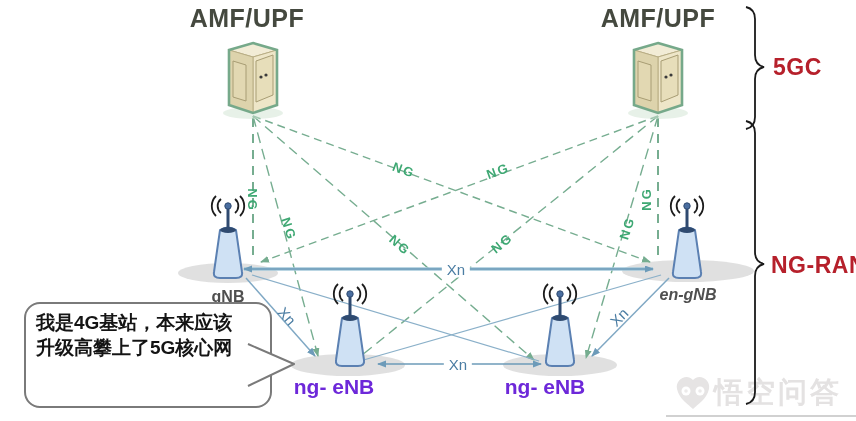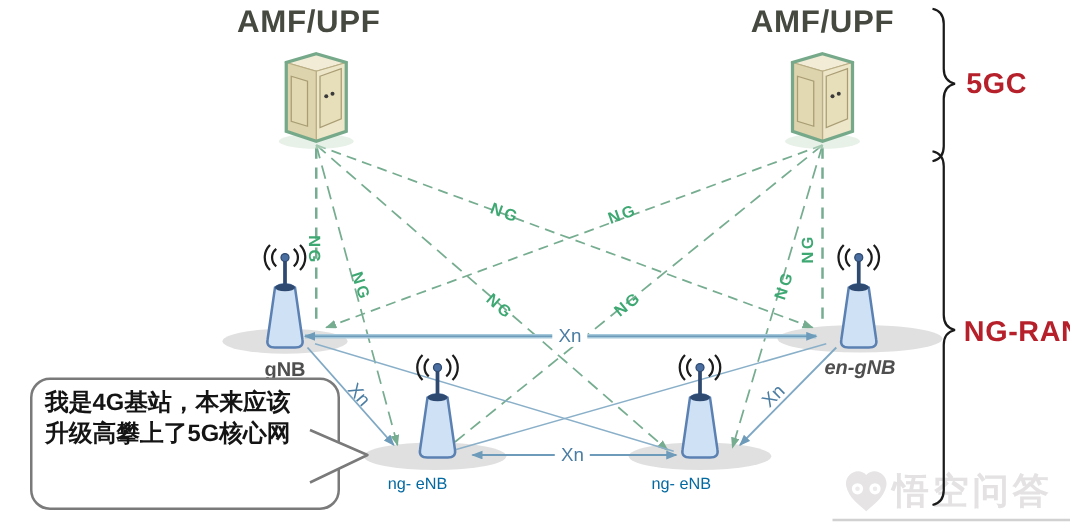--- a/index.html
+++ b/index.html
@@ -4,21 +4,21 @@
 <style>
   html,body{margin:0;padding:0;background:#fff;}
   #stage{
     position:relative;width:856px;height:421px;background:#fff;overflow:hidden;
     font-family:"Liberation Sans","DejaVu Sans",sans-serif;
   }
   #net-svg{position:absolute;left:0;top:0;z-index:1;}
   .lbl{position:absolute;white-space:nowrap;z-index:2;transform:translate(-50%,-50%);}
   .amf-lbl{font-size:25px;font-weight:700;color:#45493f;letter-spacing:.5px;}
   .node-lbl{font-size:16px;font-weight:600;color:#4f4f4f;text-align:right;}
-  .ngenb-lbl{font-size:13px;font-weight:400;color:#0369a1;}
+  .ngenb-lbl{font-size:21px;font-weight:700;color:#6d28d9;}
   .ng-lbl{font-size:13px;font-weight:700;color:#3ea873;letter-spacing:2px;}
   .xn-lbl{font-size:15px;font-weight:500;color:#4b7da3;}
   .xn-gap{background:#fff;padding:0 5px;}
   .region-lbl{font-size:23px;font-weight:700;color:#b6202b;transform:translate(0,-50%);letter-spacing:.5px;}
   #bubble{
     position:absolute;left:4px;top:302px;width:248px;height:106px;z-index:3;
     background:#fff;border:2px solid #7a7a7a;border-radius:16px;
     padding:6px 0 0 10px;box-sizing:border-box;margin-left:20px;
   }
   .bubble-line{font-size:19px;line-height:25px;color:#141414;font-weight:600;}

